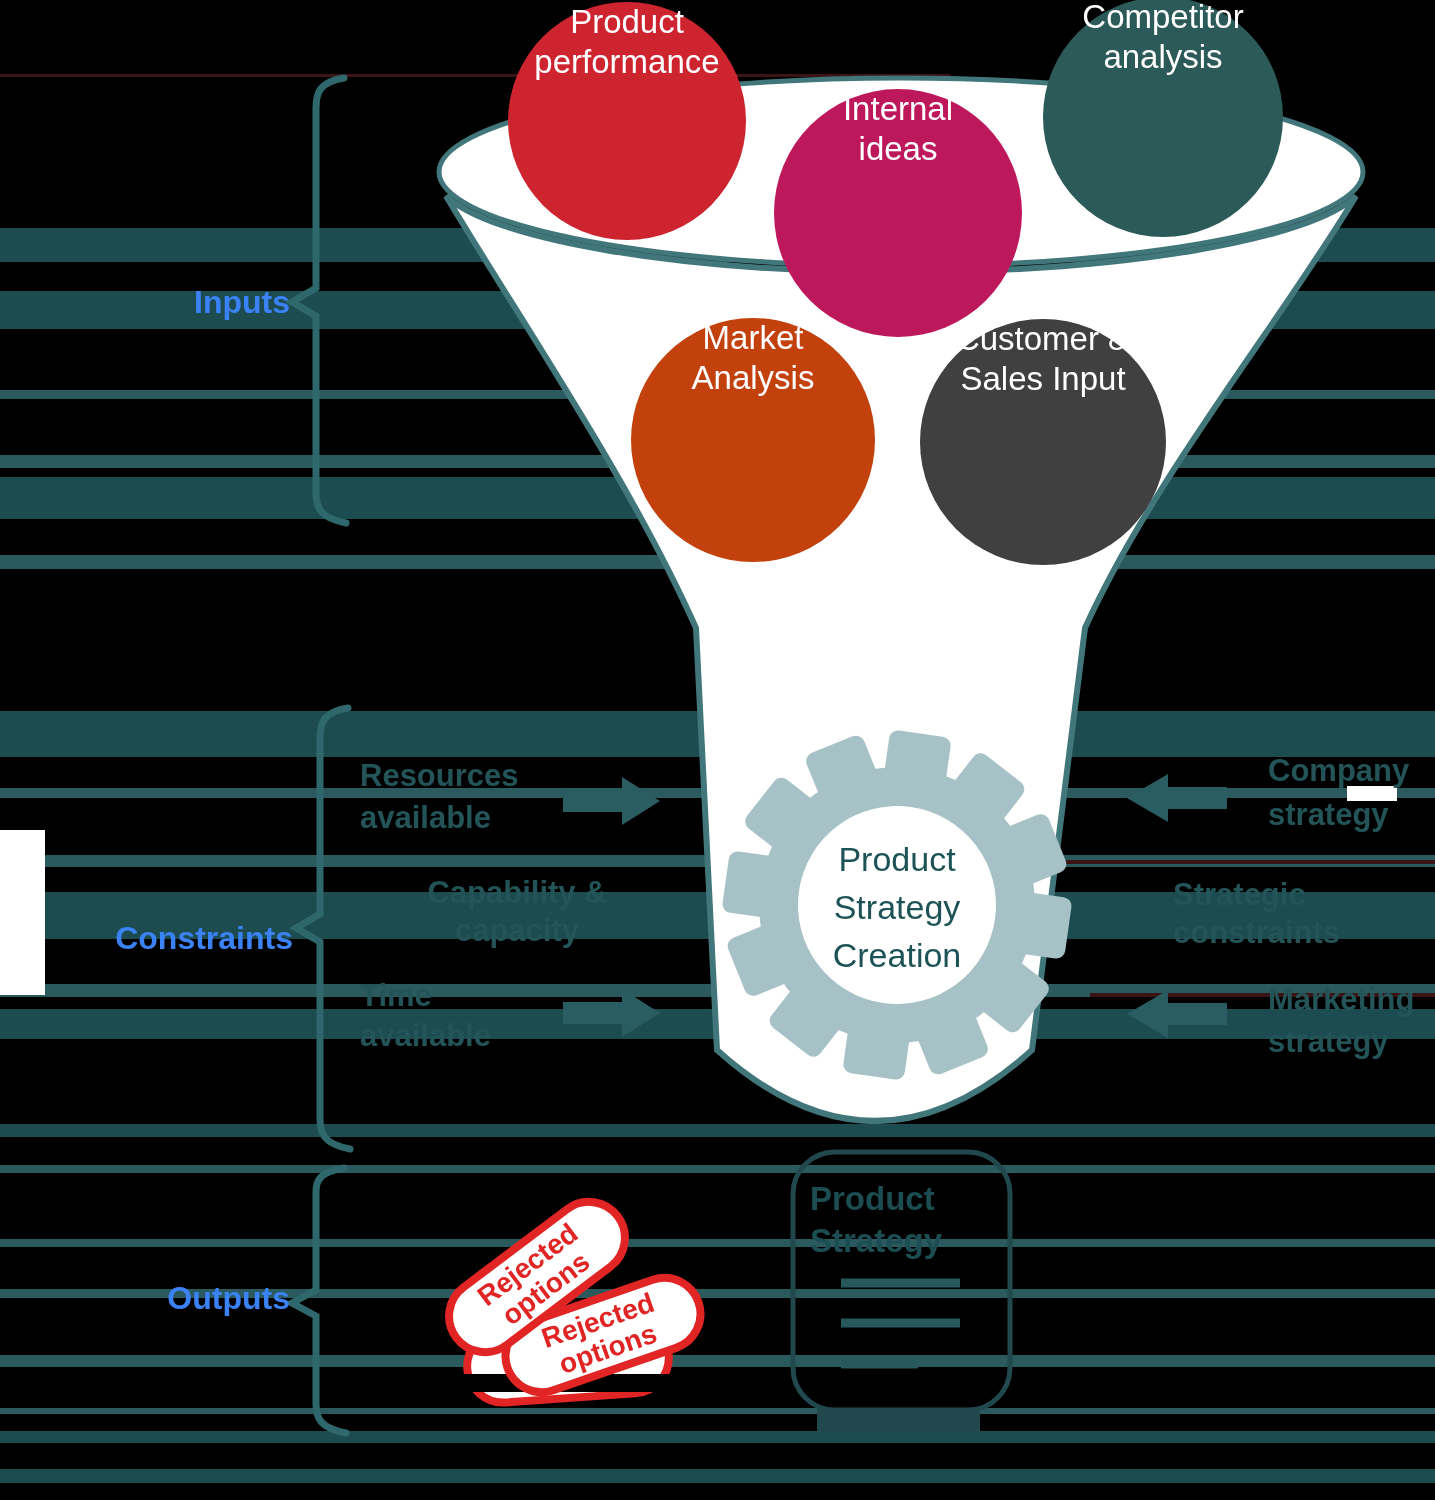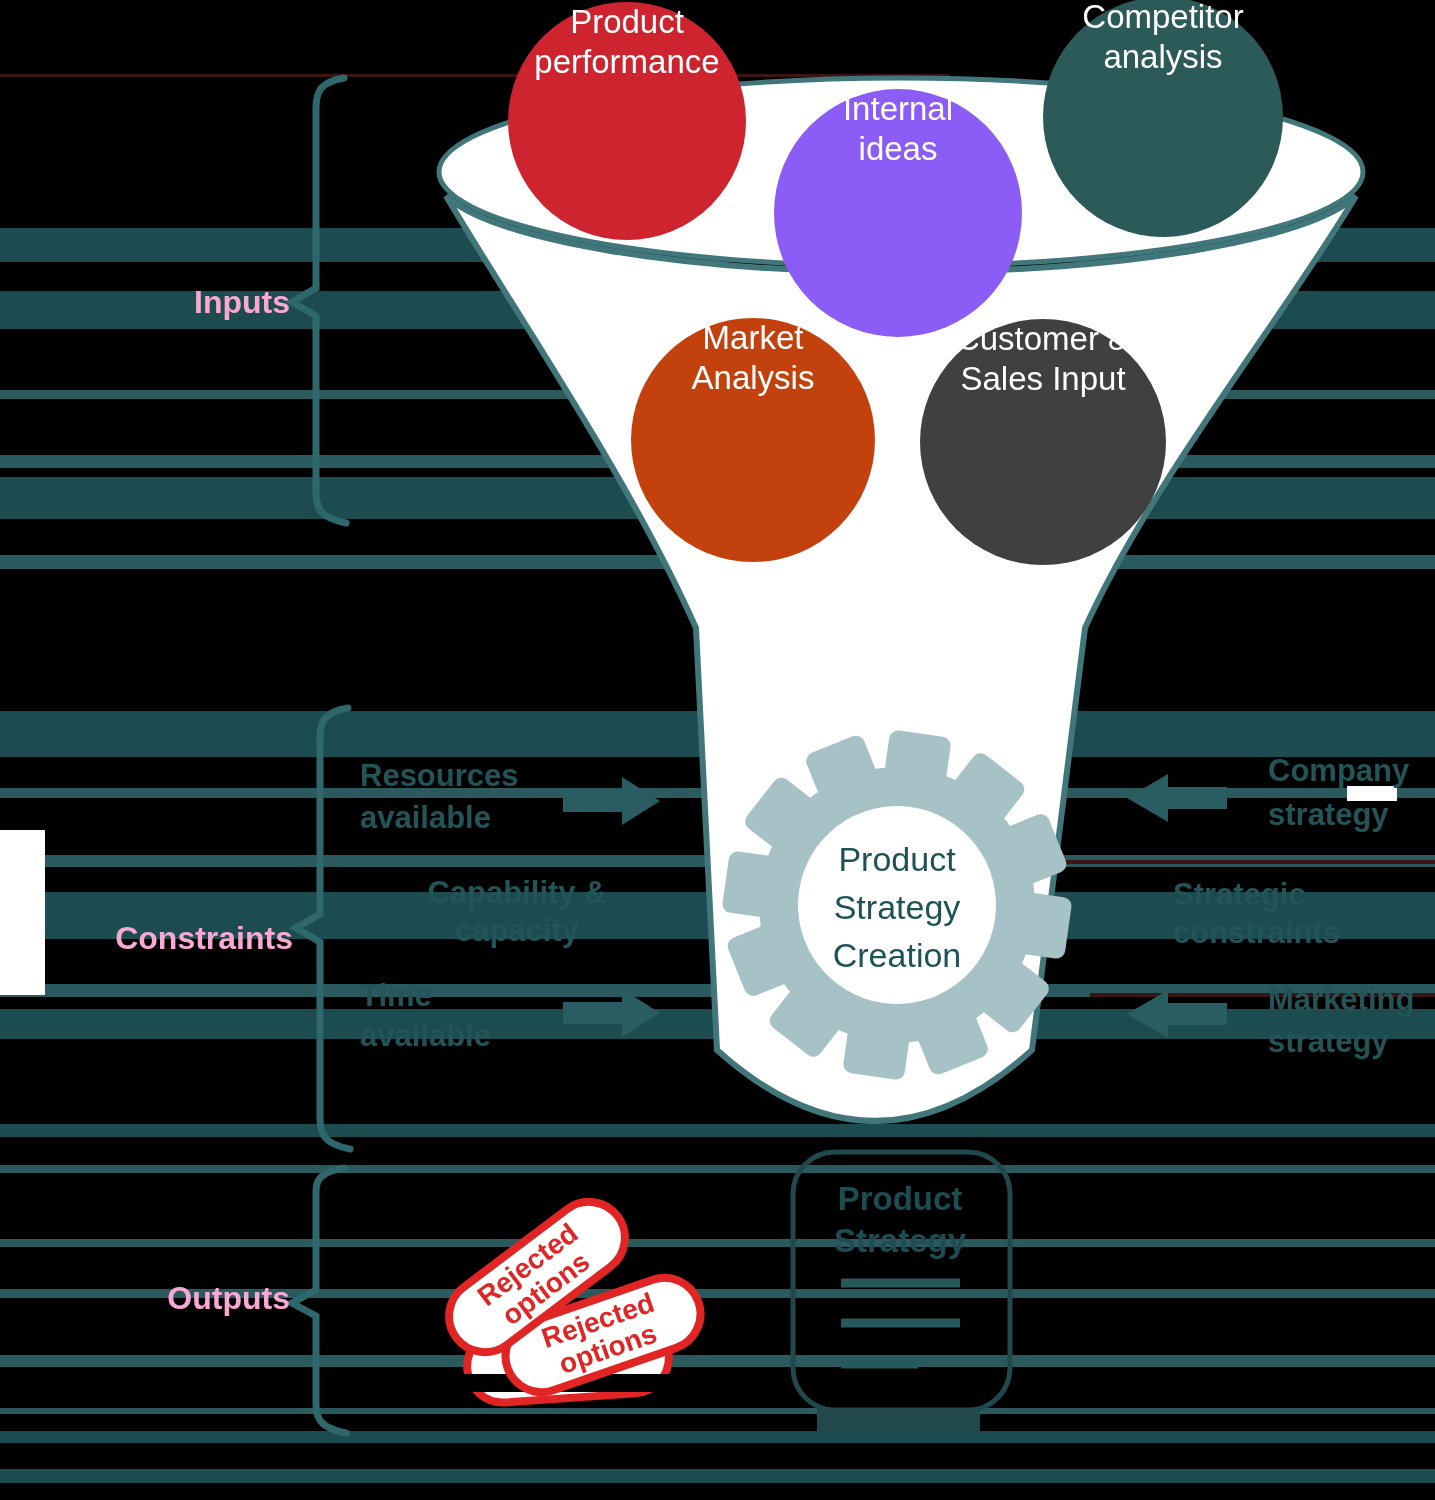--- a/index.html
+++ b/index.html
@@ -12,25 +12,25 @@
   .patch{position:absolute;background:#ffffff;z-index:2;}
   svg.main{position:absolute;left:0;top:0;z-index:2;}
   
   .circle{position:absolute;border-radius:50%;display:flex;align-items:flex-start;justify-content:center;
           text-align:center;color:#ffffff;font-size:33px;line-height:1.22;z-index:3;}
   .circle span{display:inline-block;}
   
   .gear-label{position:absolute;left:807px;top:832px;width:180px;height:150px;display:flex;align-items:center;
               justify-content:center;text-align:center;color:#1d5356;font-size:34px;line-height:48px;z-index:3;}
   
-  .section-label{position:absolute;color:#f9a8d4;font-size:32px;font-weight:bold;z-index:3;white-space:nowrap;}
+  .section-label{position:absolute;color:#3b82f6;font-size:32px;font-weight:bold;z-index:3;white-space:nowrap;}
   
   .side-text{position:absolute;color:#235458;font-size:31px;font-weight:bold;line-height:42px;z-index:3;}
   
-  .doc-title{position:absolute;left:810px;top:1178px;width:180px;text-align:center;color:#1c4d52;
+  .doc-title{position:absolute;left:810px;top:1178px;width:180px;color:#1c4d52;
              font-size:33px;font-weight:bold;line-height:42px;z-index:3;}
   
   .pill{position:absolute;width:210px;height:80px;background:#ffffff;border:8px solid #e12424;border-radius:48px;
         display:flex;align-items:center;justify-content:center;text-align:center;color:#e12424;
         font-size:28px;font-weight:600;line-height:30px;box-sizing:border-box;}
   .pill span{display:inline-block;width:150px;}
   .cut-band{position:absolute;left:430px;top:1374px;width:330px;height:18px;background:#000;z-index:5;}
 </style>
 </head>
 <body>
@@ -130,21 +130,21 @@
         <line x1="841" y1="1283" x2="960" y2="1283"></line>
         <line x1="841" y1="1323" x2="960" y2="1323"></line>
         <line x1="841" y1="1364" x2="918" y2="1364"></line>
       </g>
     </g>
   </svg>
 
   <div class="circle" style="left:508px;top:2px;width:238px;height:238px;background:#cd2430">
     <span style="width:210px">Product performance</span>
   </div>
-  <div class="circle" style="left:774px;top:89px;width:248px;height:248px;background:#8b5cf6">
+  <div class="circle" style="left:774px;top:89px;width:248px;height:248px;background:#be185d">
     <span style="width:150px">Internal ideas</span>
   </div>
   <div class="circle" style="left:1043px;top:-3px;width:240px;height:240px;background:#2b5a58">
     <span style="width:210px">Competitor analysis</span>
   </div>
   <div class="circle" style="left:631px;top:318px;width:244px;height:244px;background:#c2410c">
     <span style="width:140px">Market Analysis</span>
   </div>
   <div class="circle" style="left:920px;top:319px;width:246px;height:246px;background:#404040">
     <span style="width:200px">Customer &amp; Sales Input</span>

